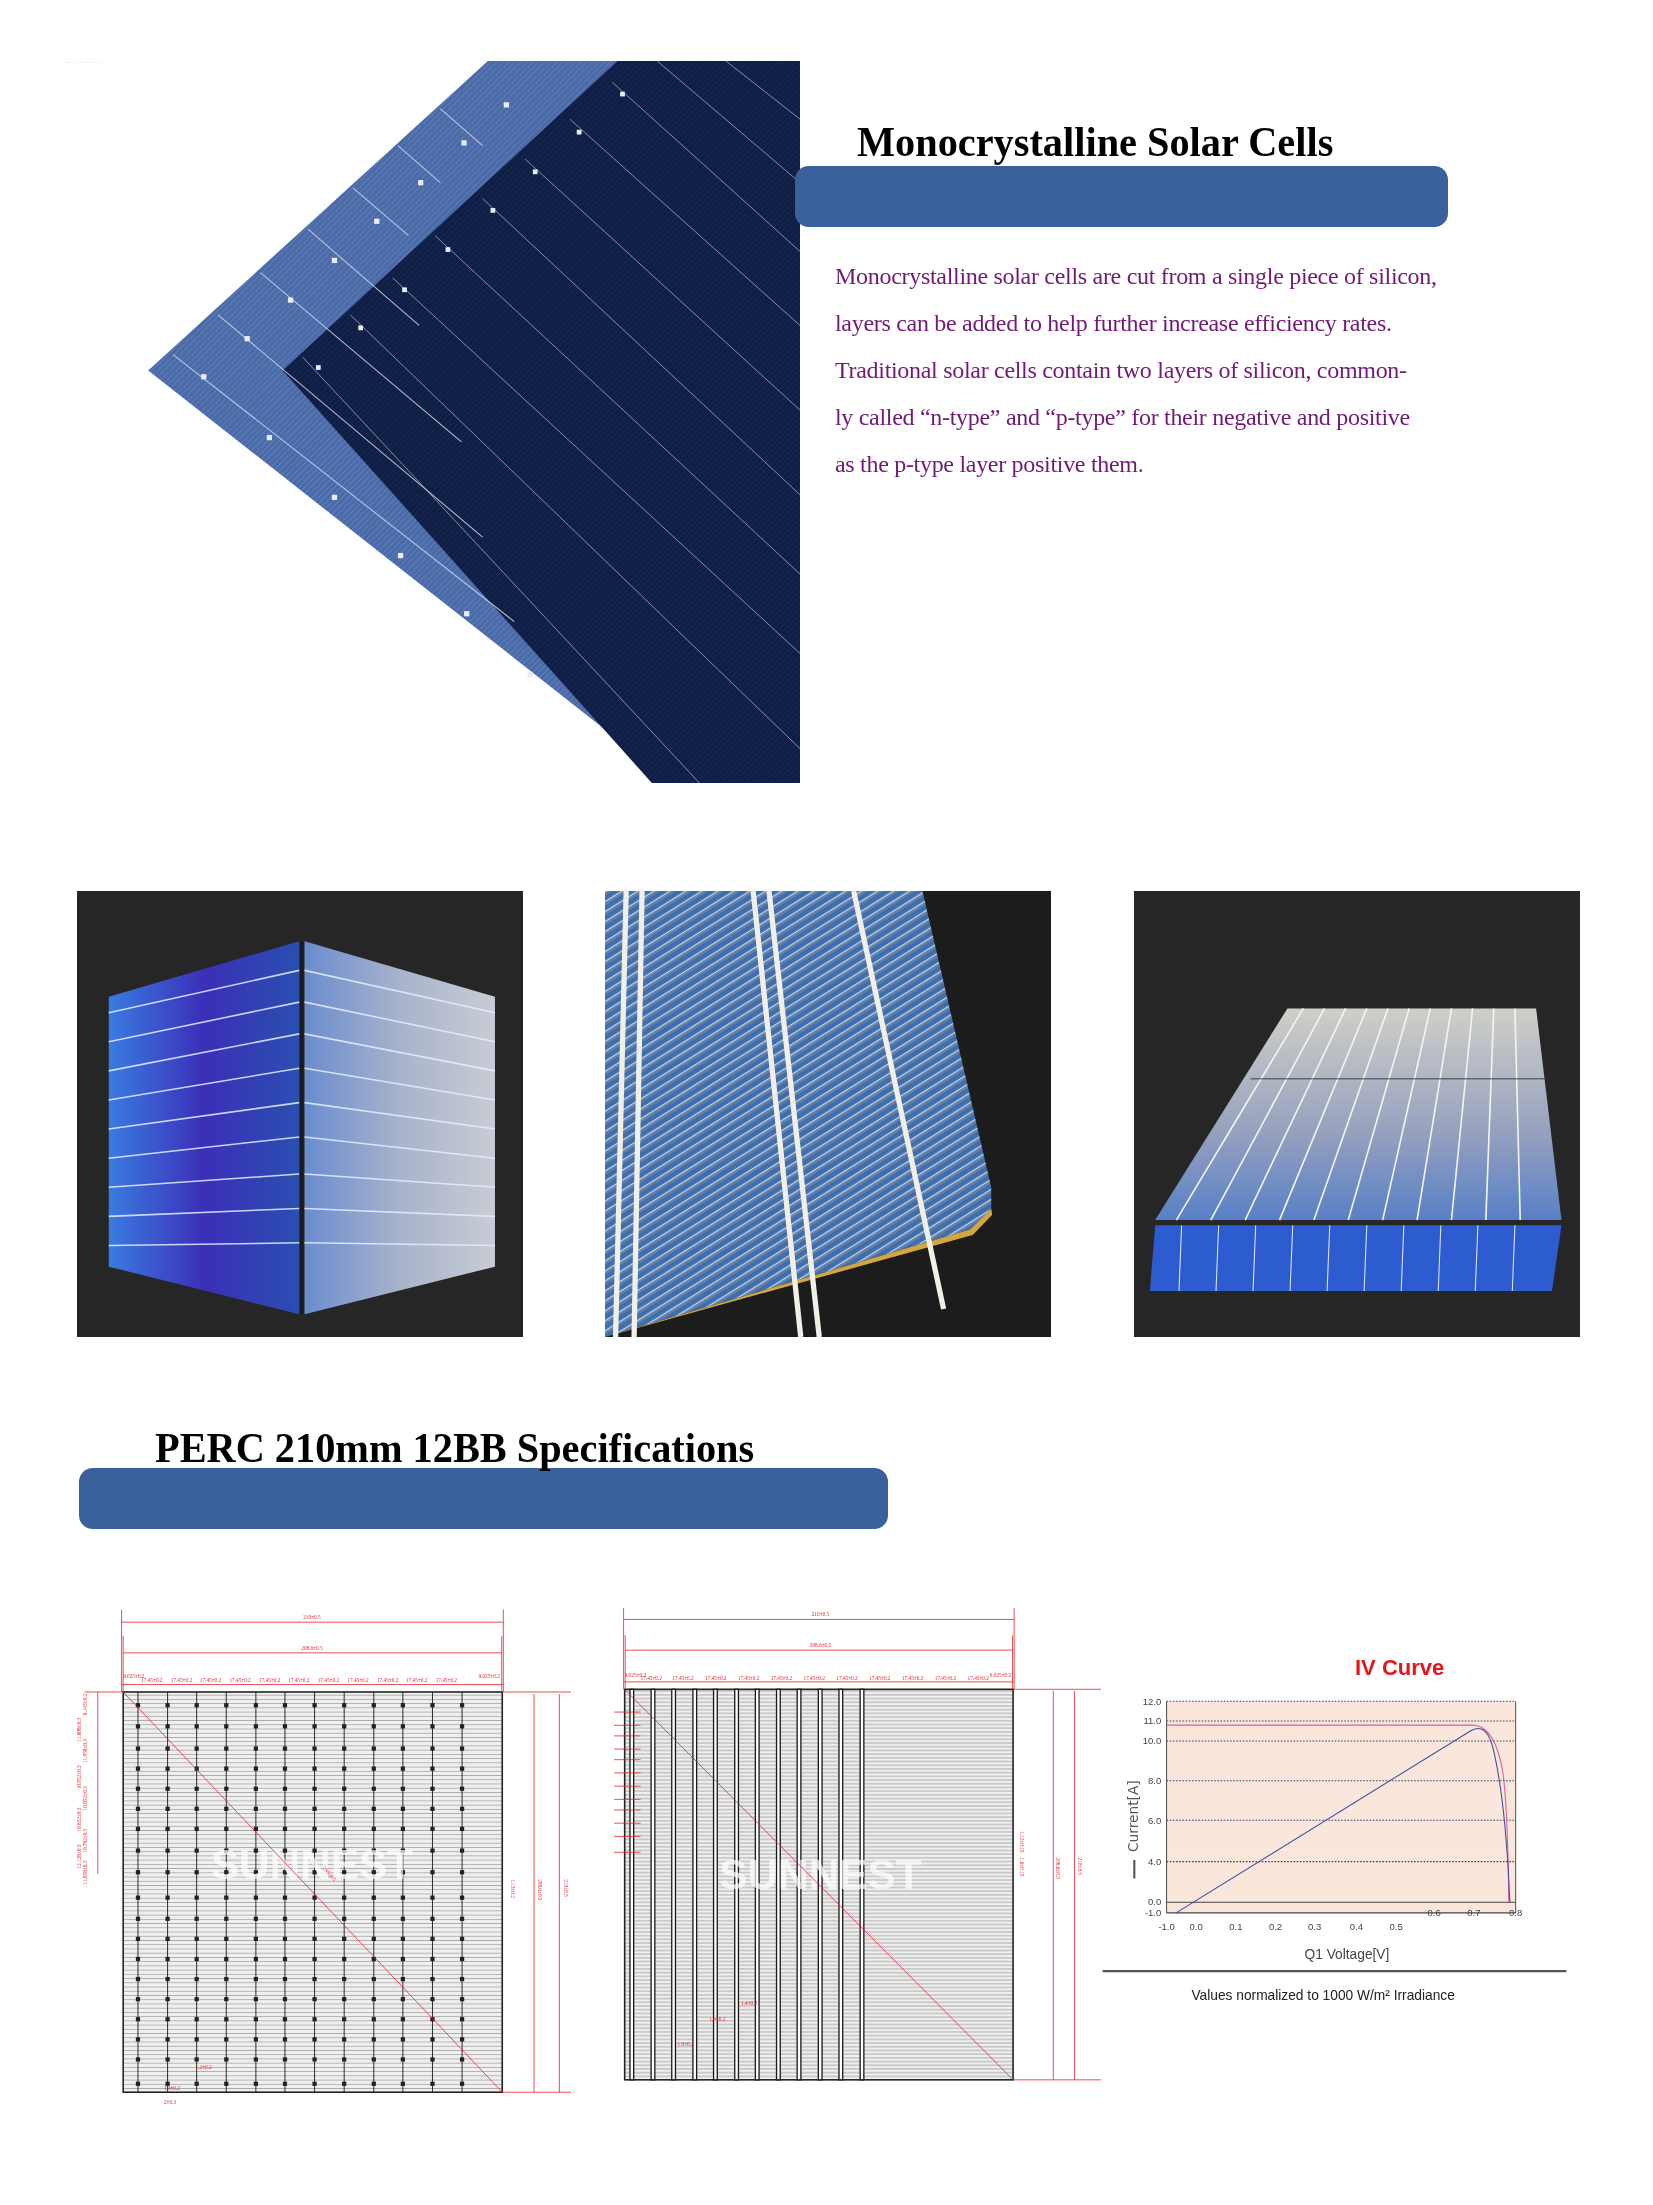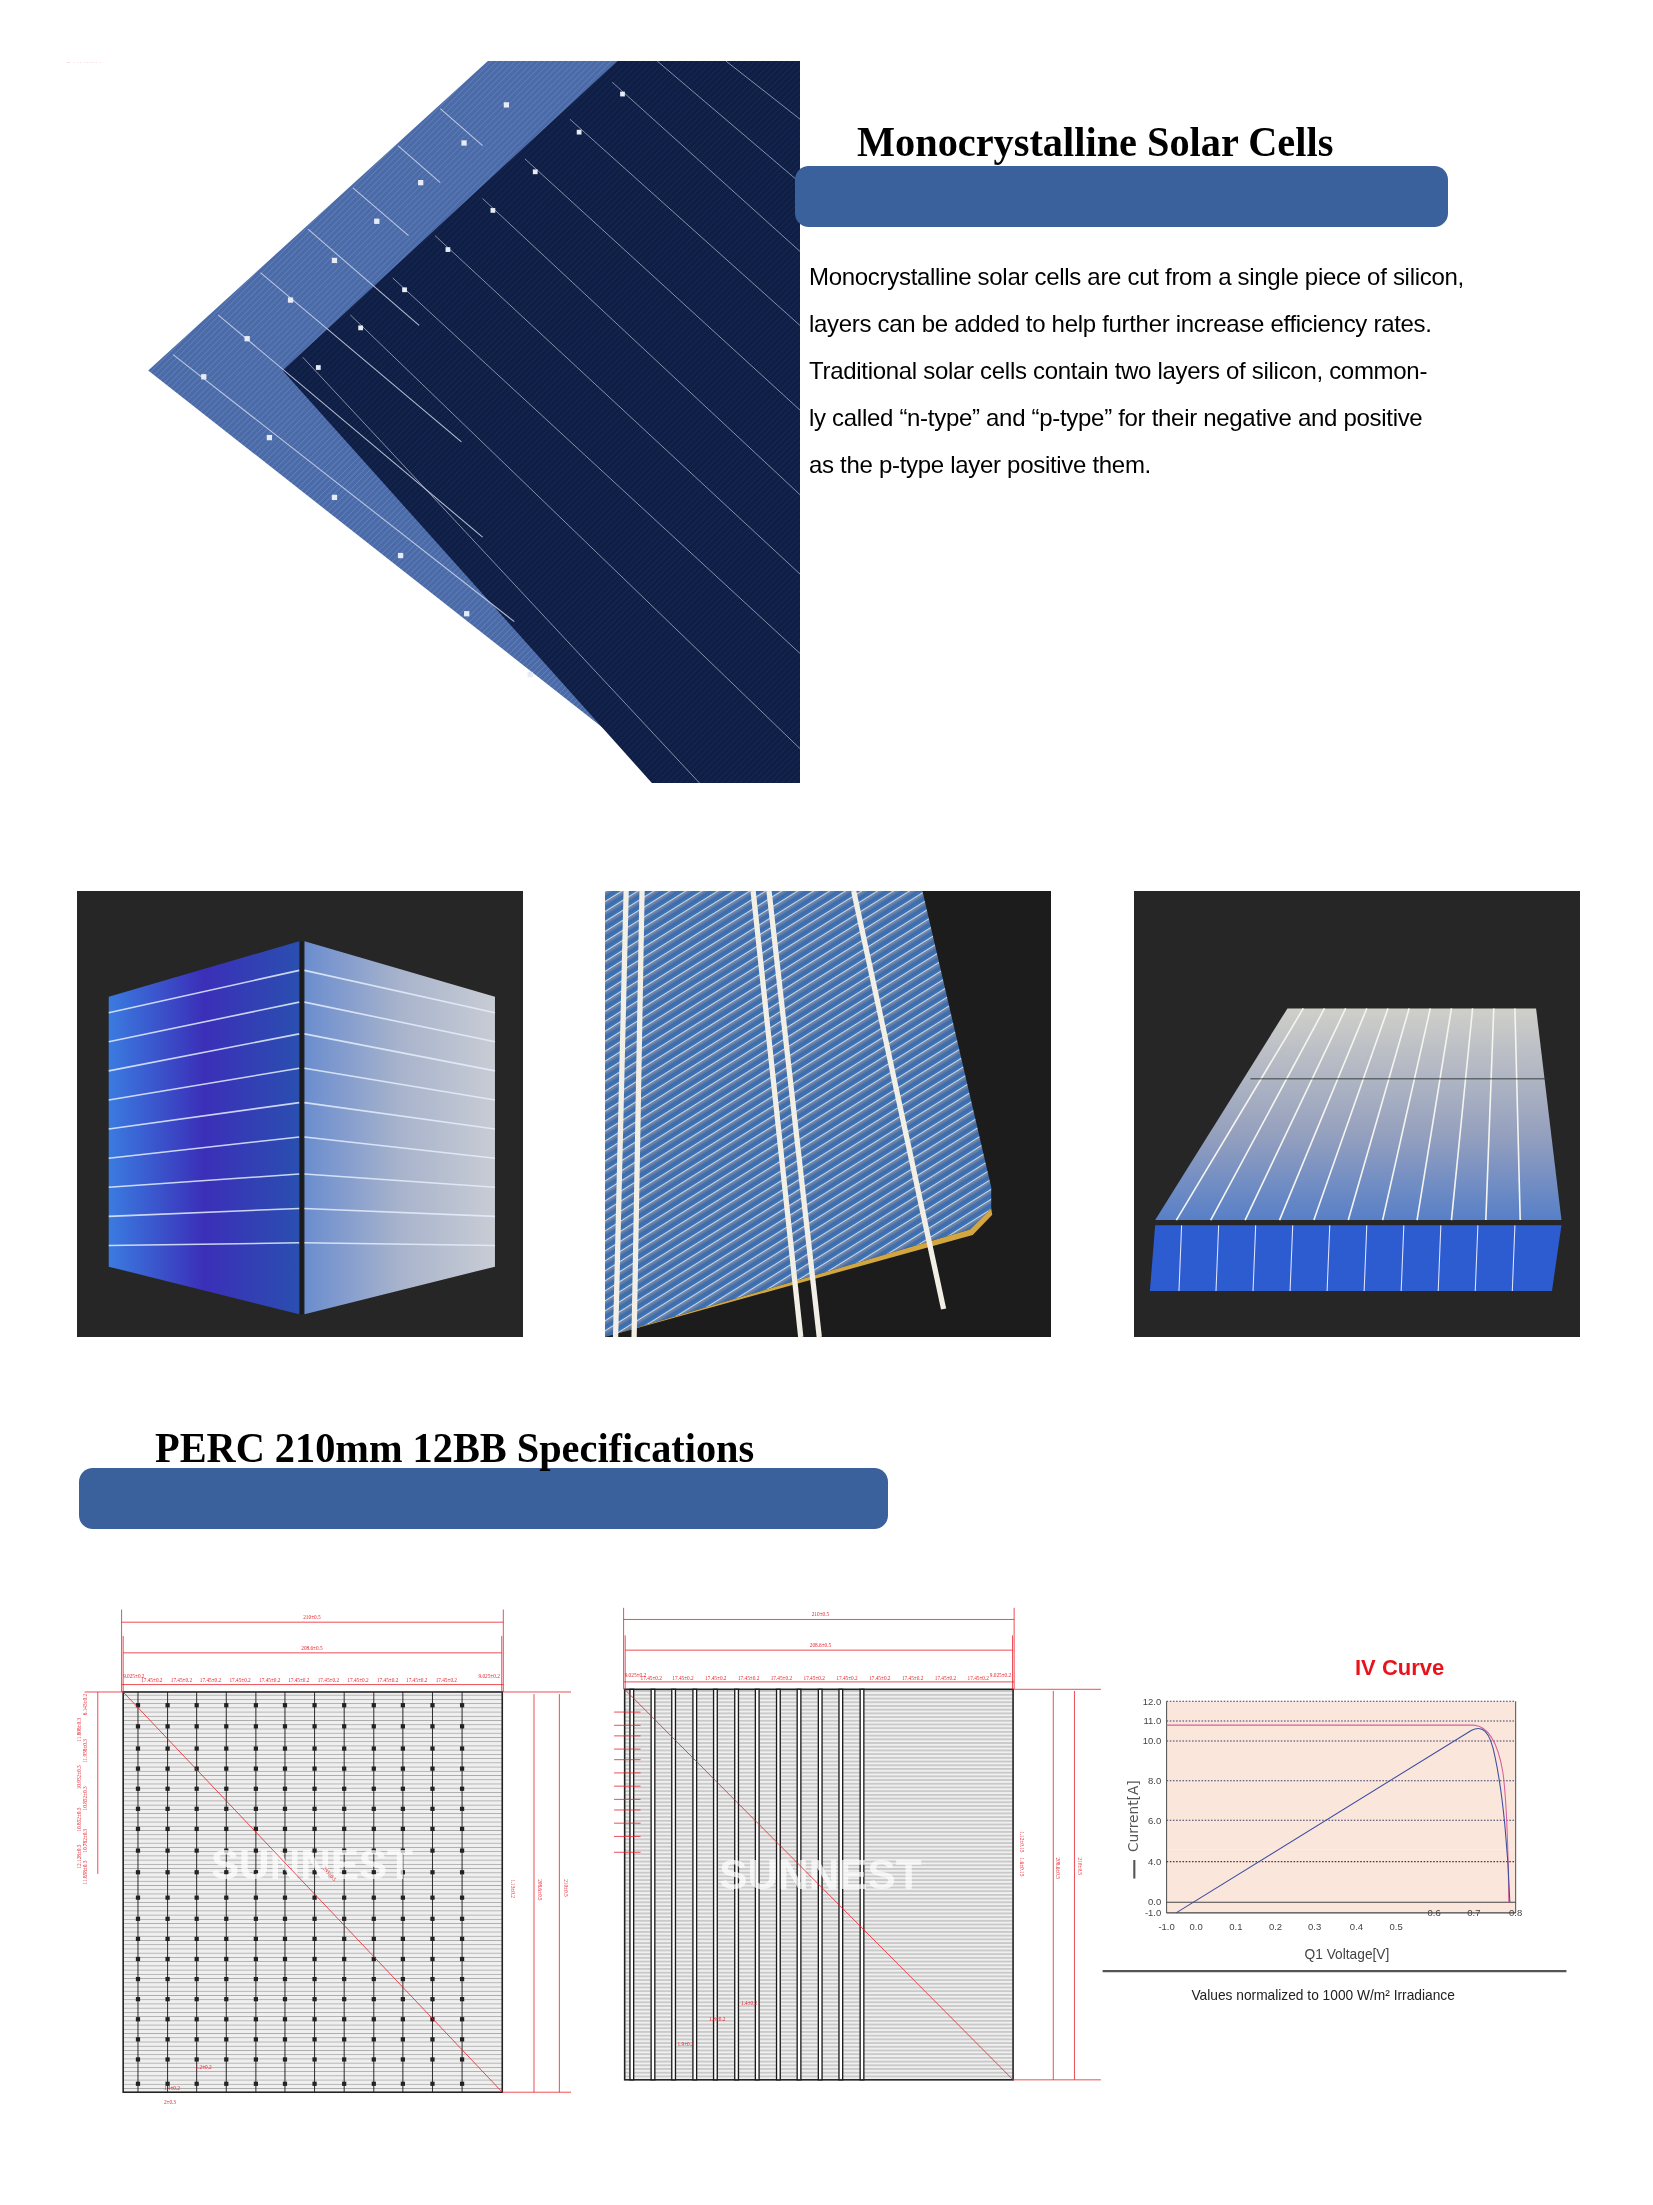--- a/index.html
+++ b/index.html
@@ -15,22 +15,22 @@
   
   .banner-bar { background: #3b619d; border-radius: 13.8px; }
   .banner-title {
     font-family: "Liberation Serif", "DejaVu Serif", serif;
     font-weight: bold; color: #000; white-space: nowrap;
     transform-origin: left bottom;
   }
 
   
   .body-text {
-    left: 809px; top: 253px; width: 762px;
-    font-family: Liberation Sans, sans-serif; font-size: 24px; color: #000000;
+    left: 835px; top: 253px; width: 762px;
+    font-family: Liberation Serif, serif; font-size: 24px; color: #701a75;
     line-height: 47px; letter-spacing: -0.3px;
   }
   .body-text .line { display: block; white-space: nowrap; }
 
   
   .photo { top: 891px; width: 446px; height: 446px; background: #262626; overflow: hidden; }
   .photo svg { width: 100%; height: 100%; display: block; }
 
   
   .drawing { overflow: visible; text-align: center; }

